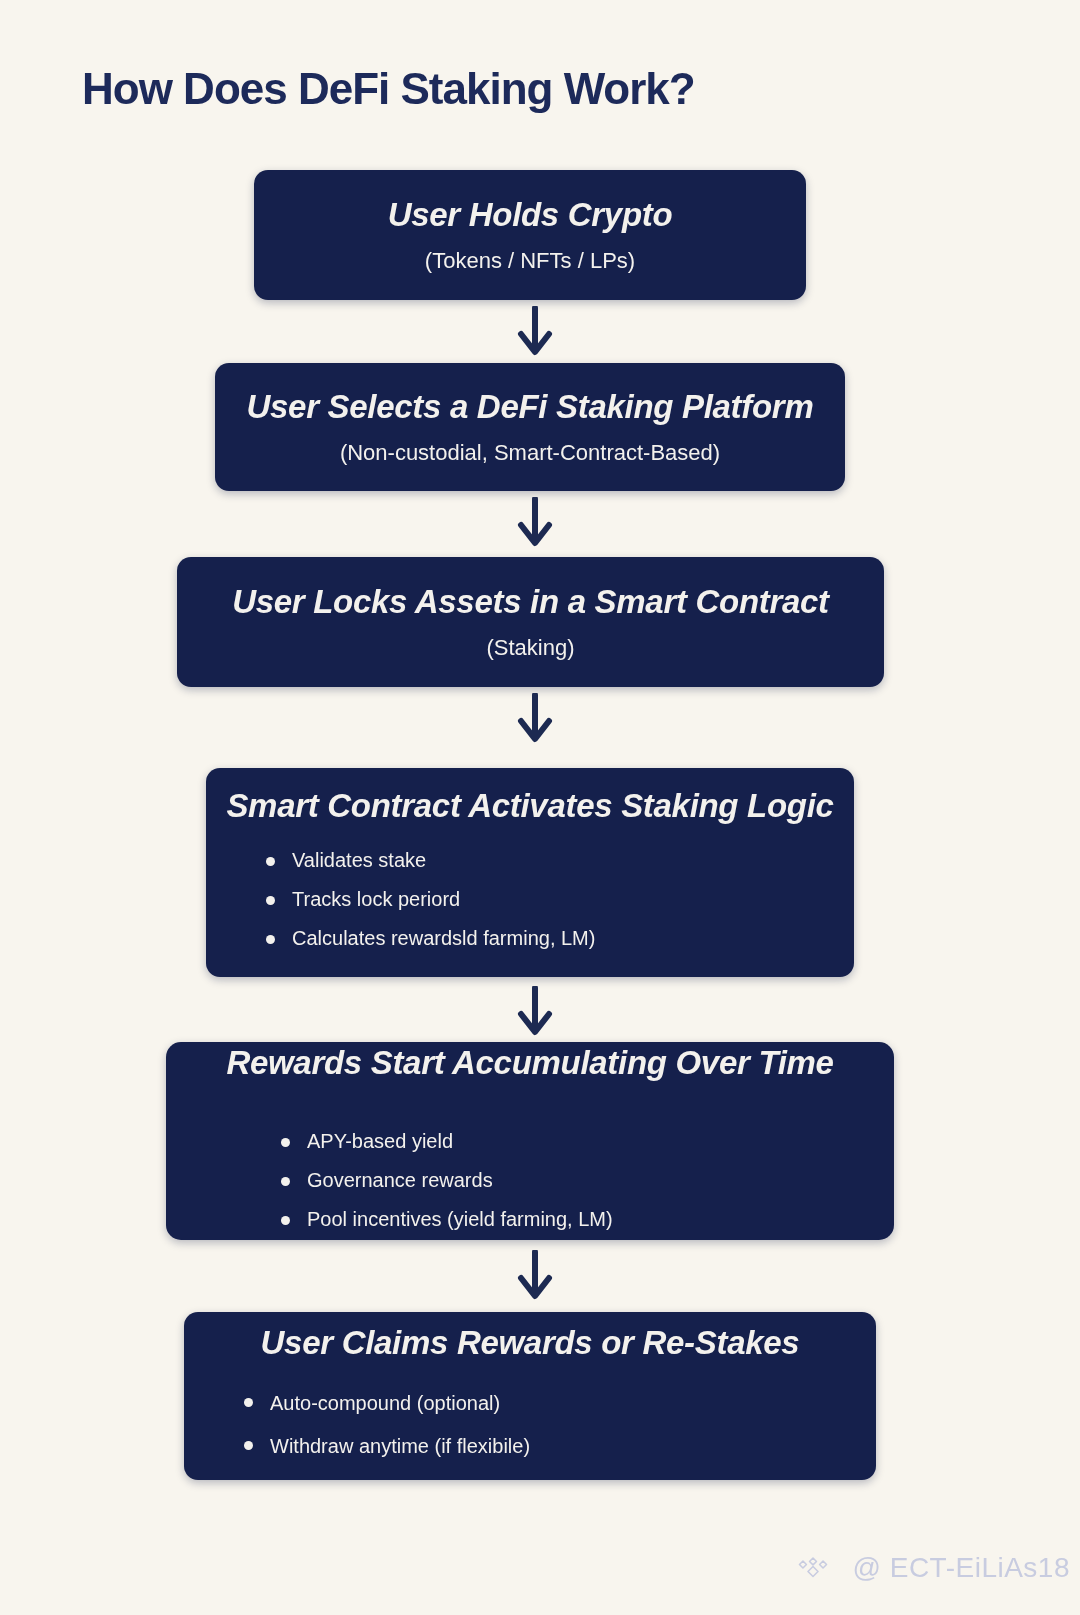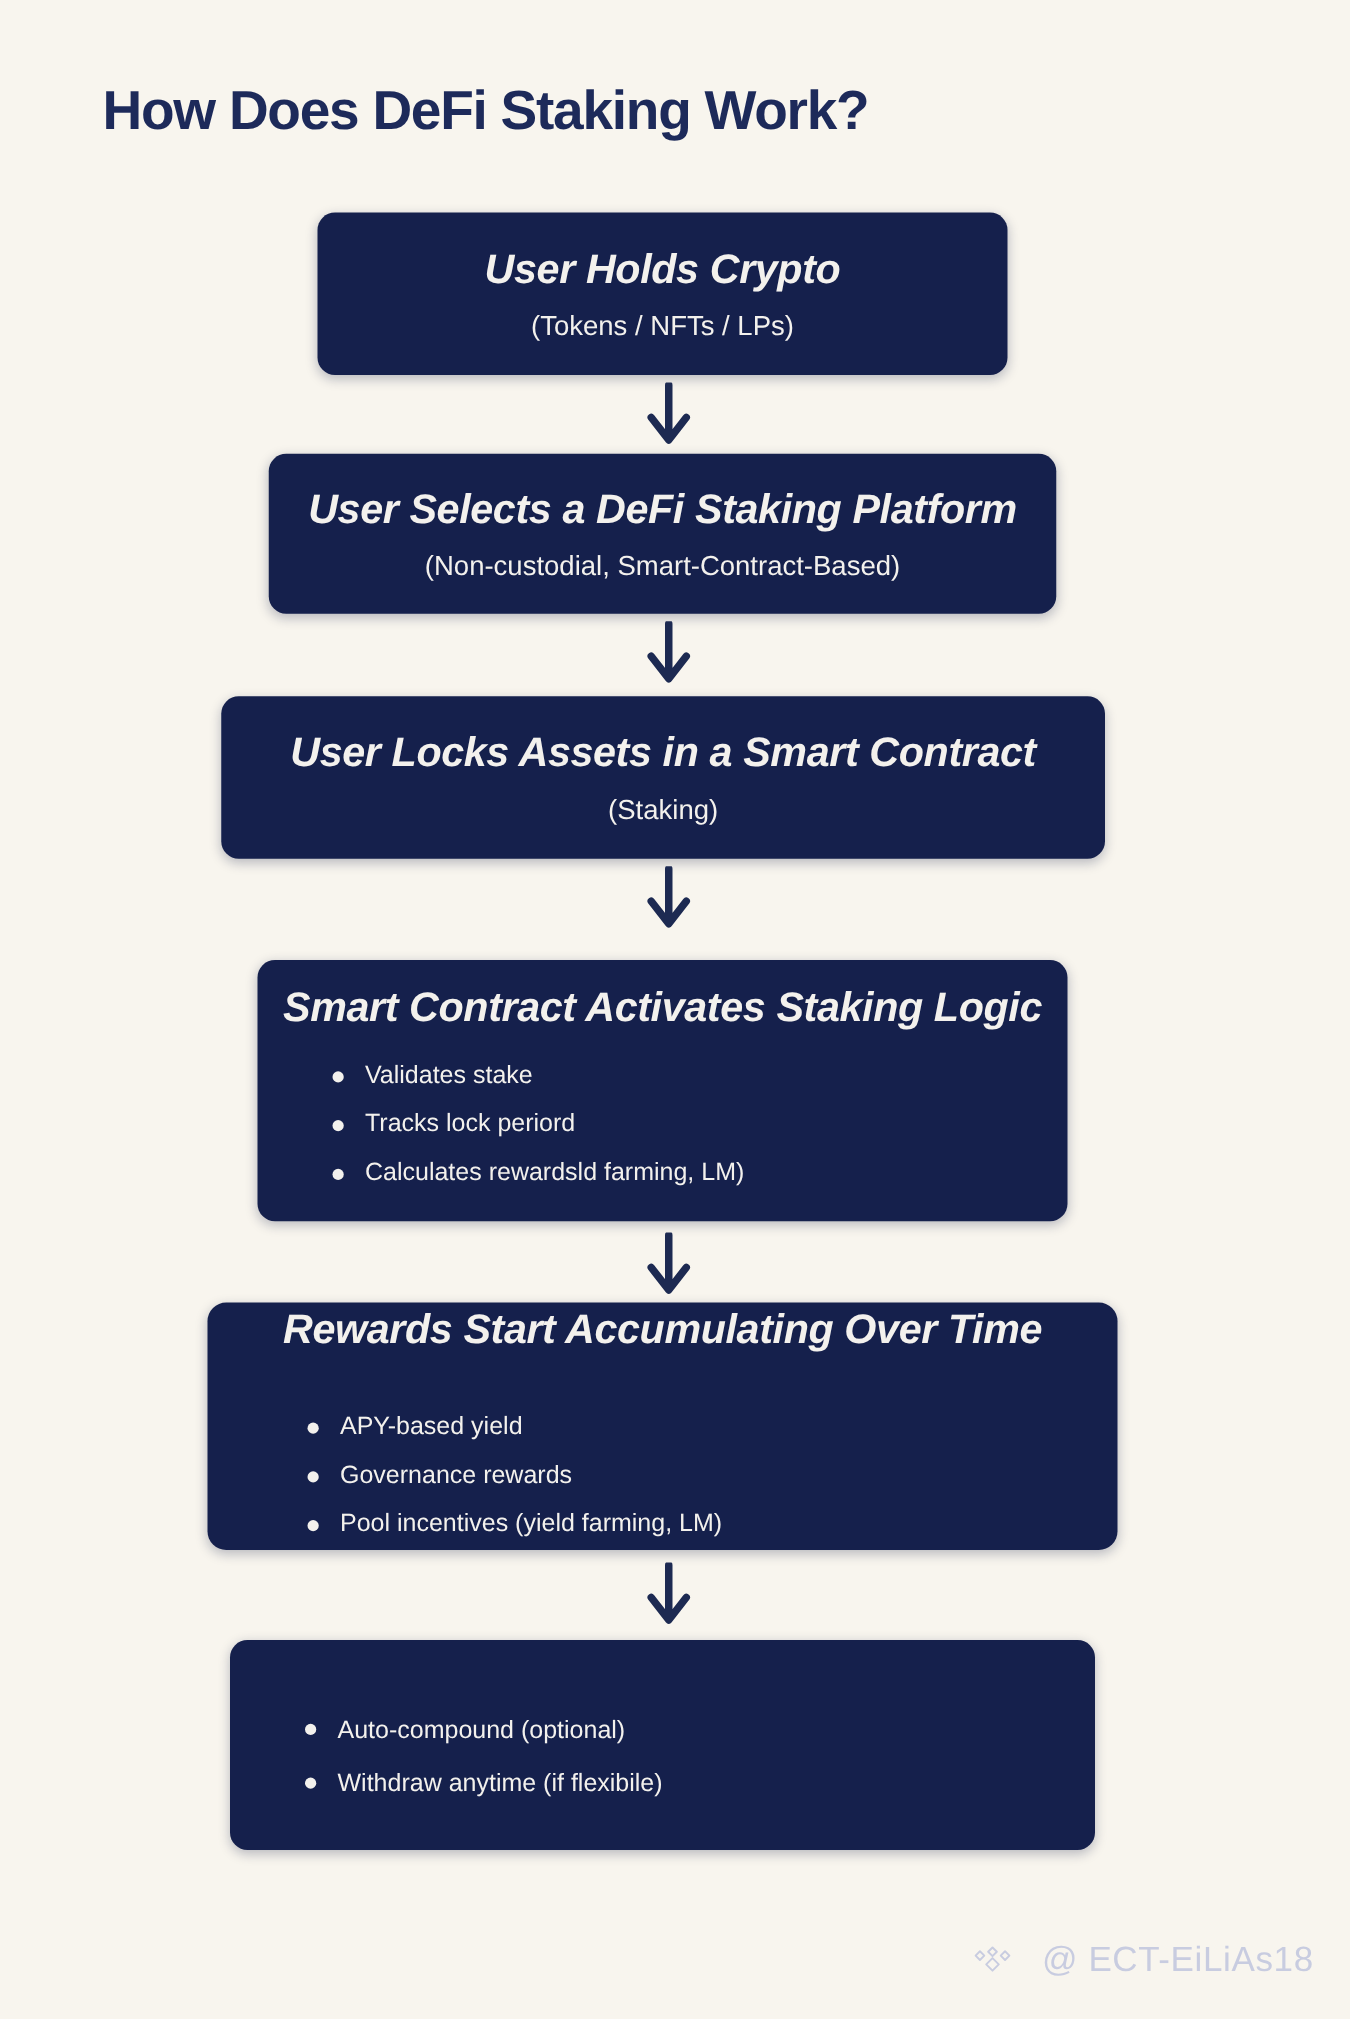--- a/index.html
+++ b/index.html
@@ -48,34 +48,34 @@
   }
 
   
   .box1{left:254px;top:170px;width:552px;height:130px;}
   .box2{left:215px;top:363px;width:630px;height:128px;}
   .box3{left:177px;top:557px;width:707px;height:130px;}
   .box4{left:206px;top:768px;width:648px;height:209px;align-items:center;}
   .box5{left:166px;top:1042px;width:728px;height:198px;border-radius:15px;}
   .box6{left:184px;top:1312px;width:692px;height:168px;}
   .box4 .bullets{padding-left:52px;}
-  .box5 .bullets{padding-left:72px;margin-top:40px;}
+  .box5 .bullets{padding-left:107px;margin-top:40px;}
   .box6 .bullets{padding-left:52px;margin-top:20px;}
   .box6 .bullets li{line-height:43px;}
 
   .arrow{position:absolute;left:513px;width:44px;color:var(--arrow);}
   .arrow svg{display:block;width:44px;height:52px;}
   .a1{top:306px;}
   .a2{top:497px;}
   .a3{top:693px;}
   .a4{top:986px;}
   .a5{top:1250px;}
 
   .watermark{
-    position:absolute;right:29px;top:1552px;
+    position:absolute;right:10px;top:1552px;
     display:flex;align-items:center;gap:23px;
     color:var(--watermark);font-size:28px;letter-spacing:.5px;
   }
   .watermark svg{display:block;width:34px;height:30px;}
 </style>
 </head>
 <body>
 
 <div class="canvas">
 
@@ -138,20 +138,21 @@
     </ul>
   </section>
 
   <div class="arrow a5">
     <svg viewBox="0 0 44 52">
         <path d="M22 2 V38 M8 28 L22 46 L36 28" fill="none" stroke="currentColor" stroke-width="6" stroke-linecap="round" stroke-linejoin="round"></path>
       </svg>
   </div>
 
   <section class="box box6">
+    <div class="box-title">User Claims Rewards or Re-Stakes</div>
     <ul class="bullets">
       <li>Auto-compound (optional)</li>
       <li>Withdraw anytime (if flexibile)</li>
     </ul>
   </section>
 
   <div class="watermark">
     <span>
       <svg viewBox="0 0 44 30" fill="none" stroke="currentColor" stroke-width="2" stroke-linejoin="round">
         <path d="M9 6 l4.5 4.5 L9 15 l-4.5 -4.5 z"></path>

